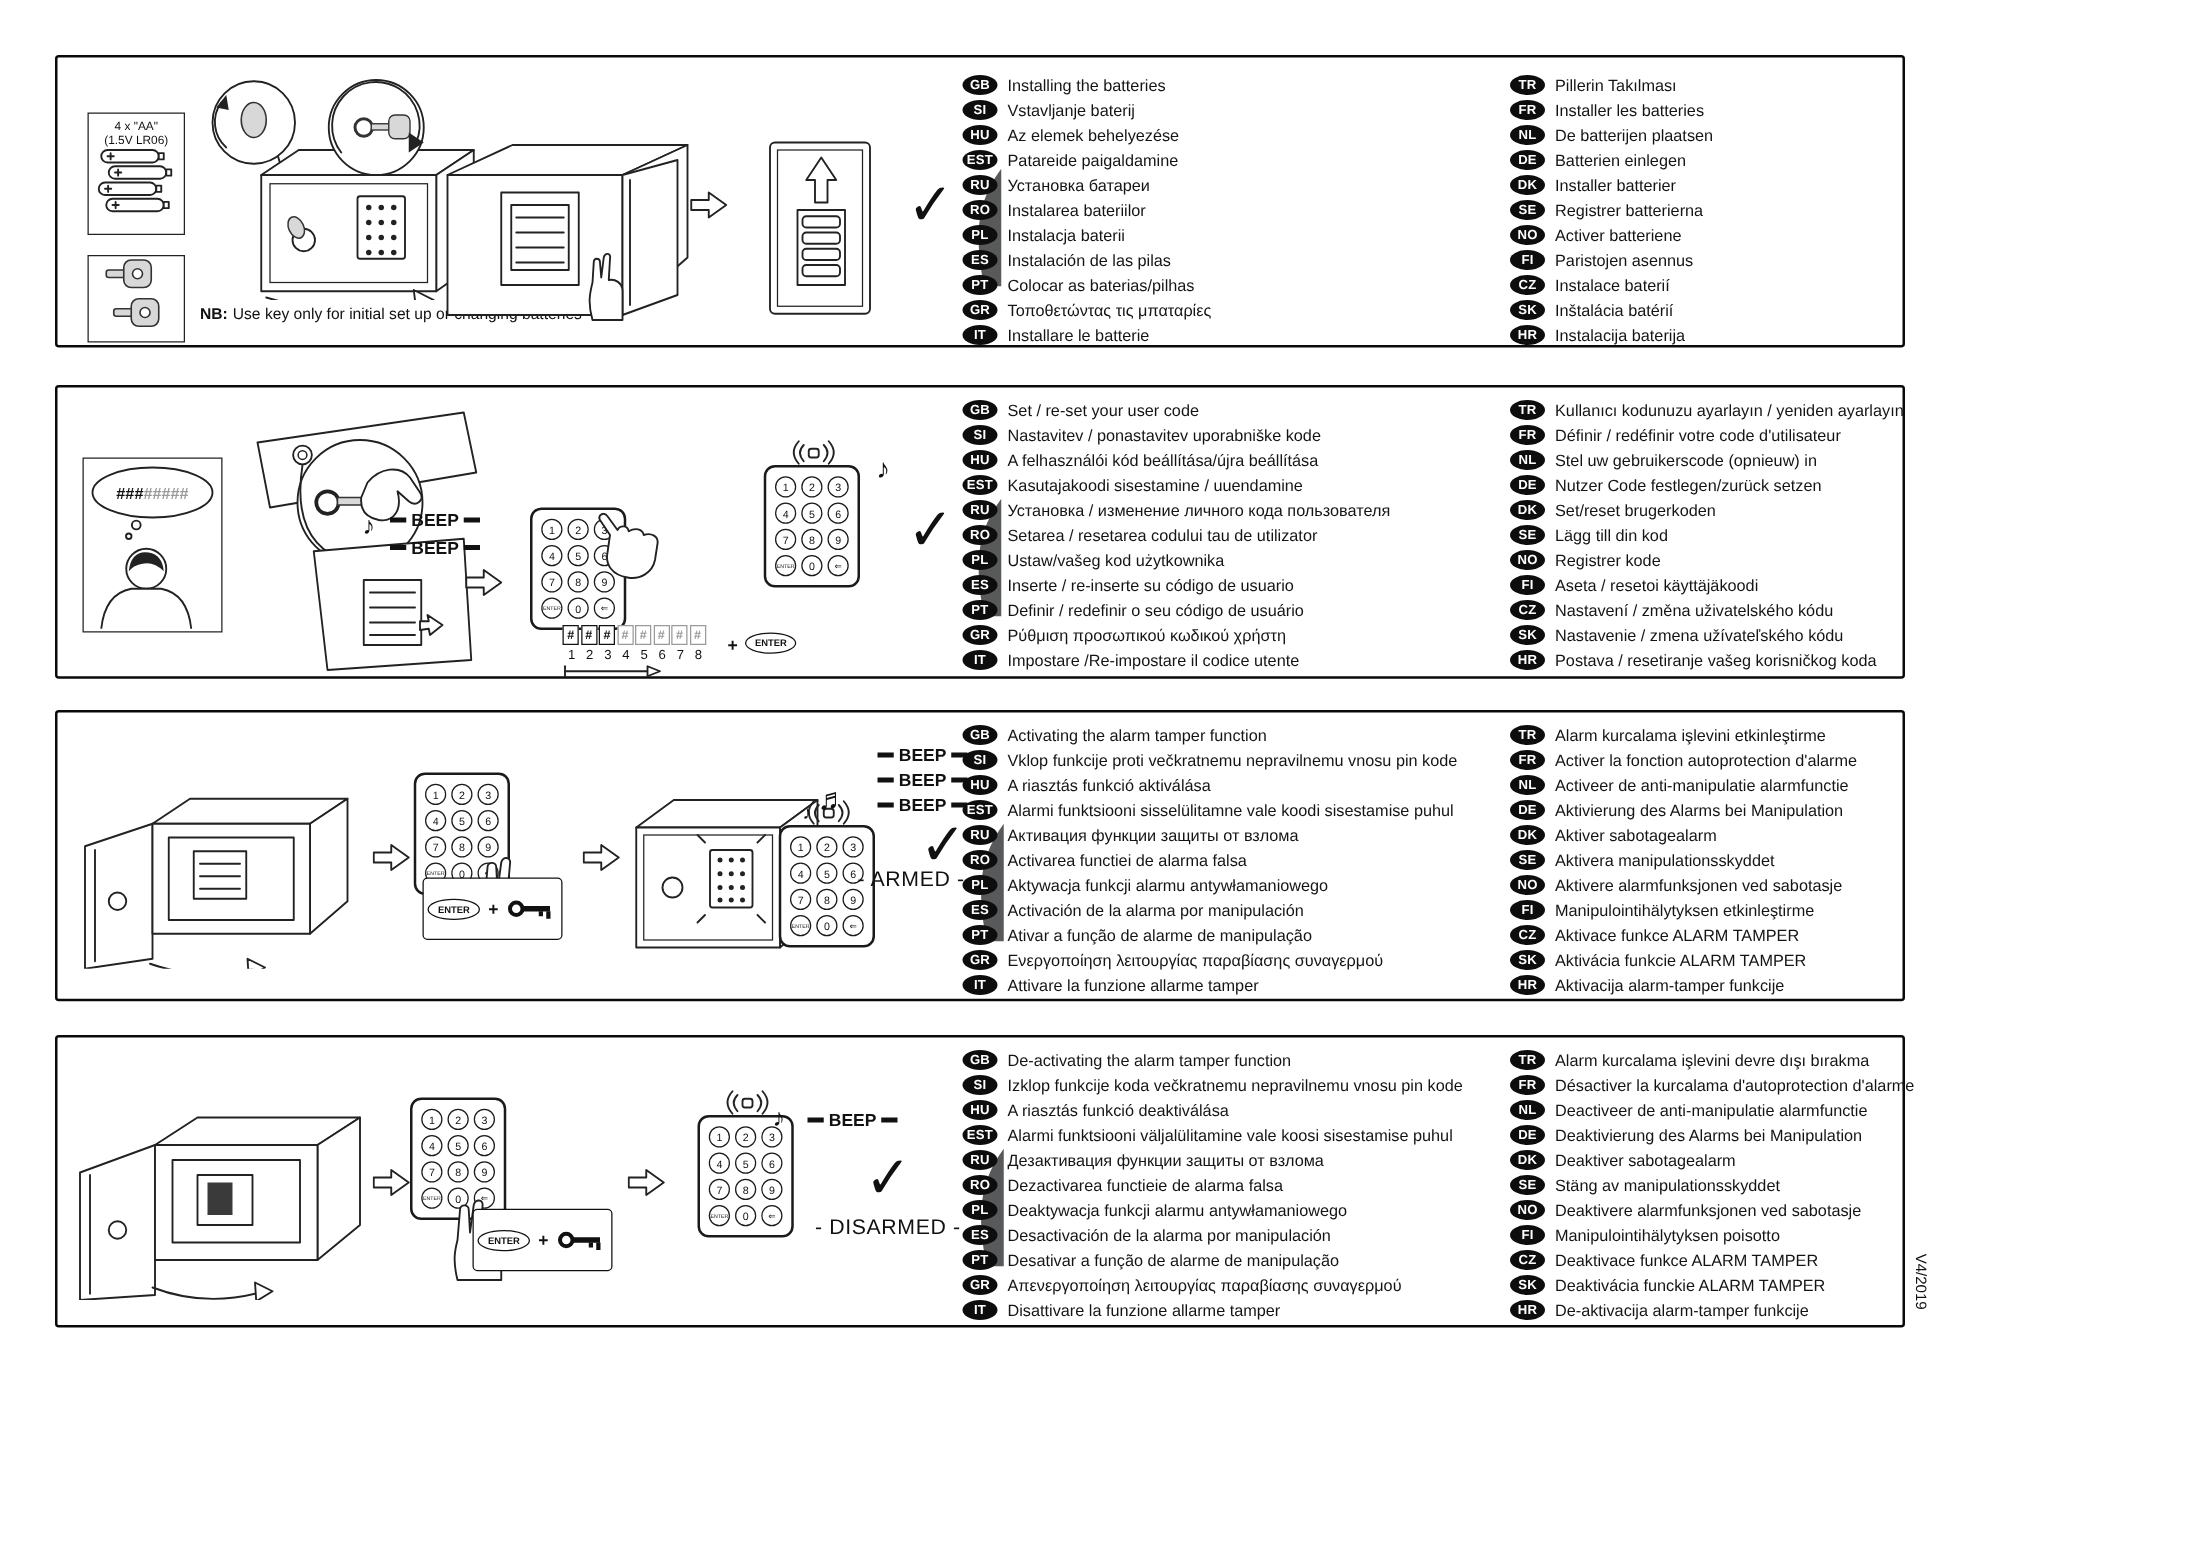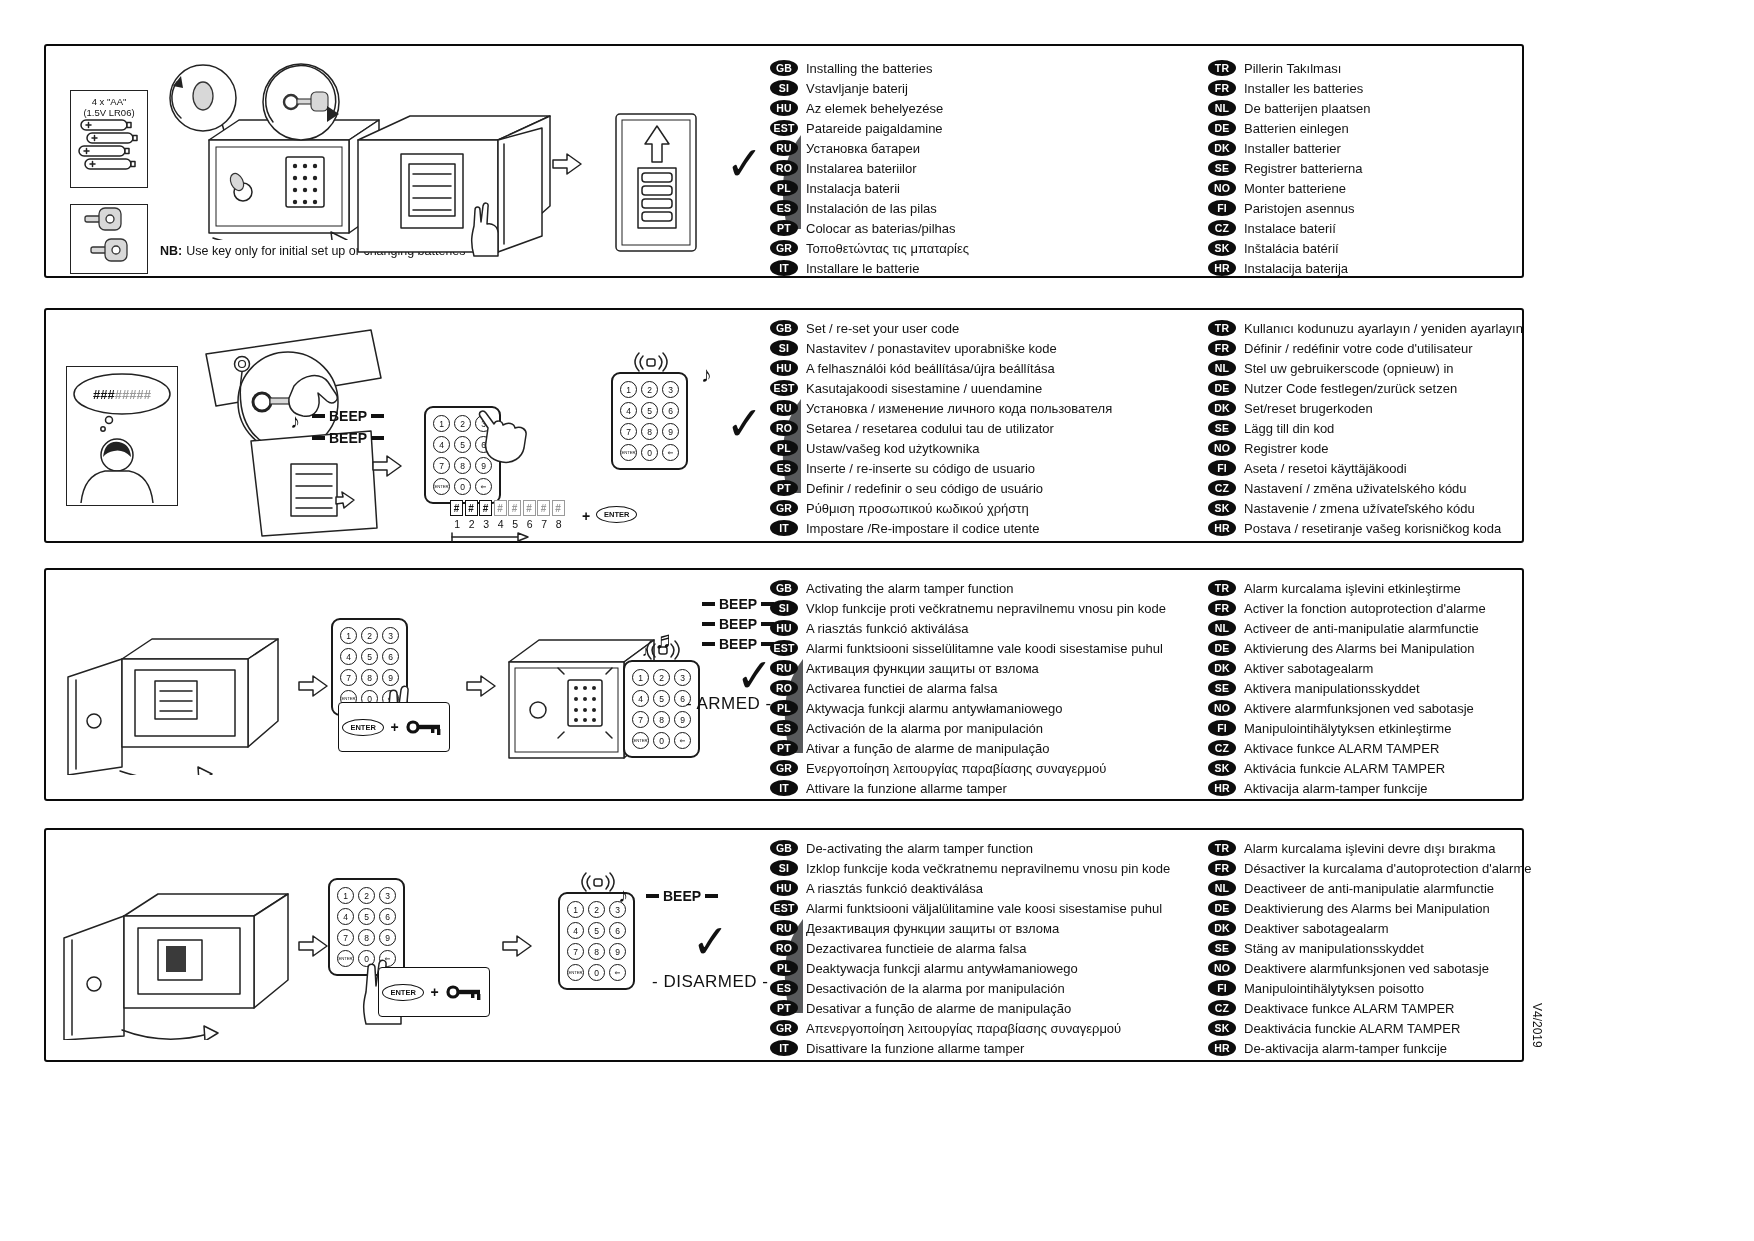--- a/index.html
+++ b/index.html
@@ -253,21 +253,21 @@
         <div class="lang-row">
           <span class="badge">DK</span>
           <span class="lang-label">Installer batterier</span>
         </div>
         <div class="lang-row">
           <span class="badge">SE</span>
           <span class="lang-label">Registrer batterierna</span>
         </div>
         <div class="lang-row">
           <span class="badge">NO</span>
-          <span class="lang-label">Monter batteriene</span>
+          <span class="lang-label">Activer batteriene</span>
         </div>
         <div class="lang-row">
           <span class="badge">FI</span>
           <span class="lang-label">Paristojen asennus</span>
         </div>
         <div class="lang-row">
           <span class="badge">CZ</span>
           <span class="lang-label">Instalace baterií</span>
         </div>
         <div class="lang-row">

